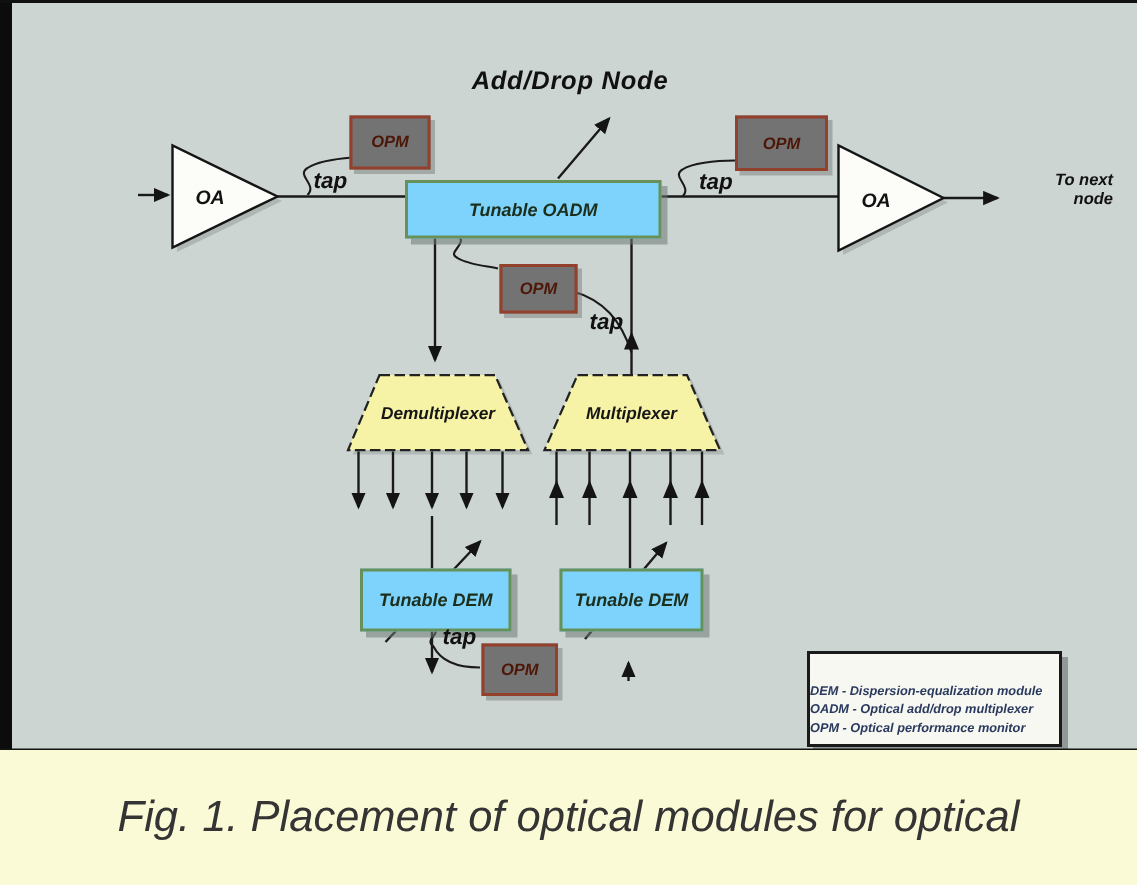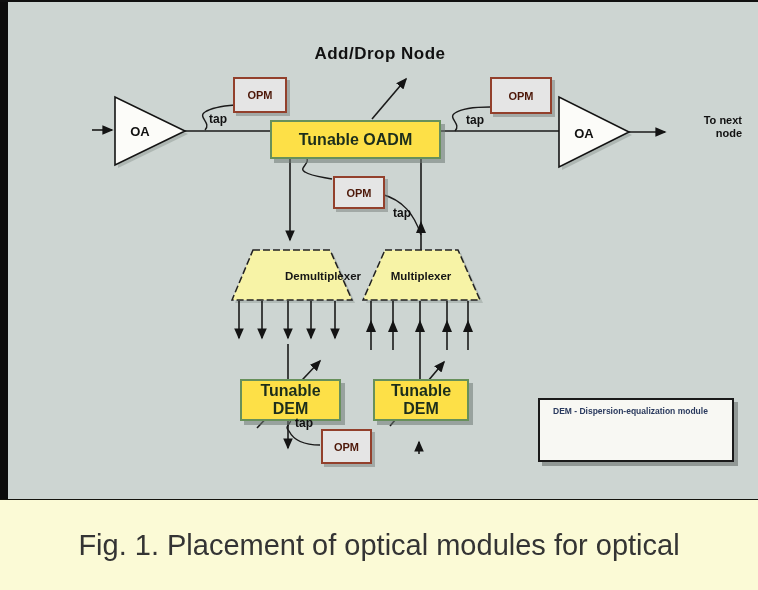--- a/index.html
+++ b/index.html
@@ -2,52 +2,53 @@
 <html><head>
 <meta charset="utf-8">
 <style>
   html,body{margin:0;padding:0;}
   #stage{
     position:relative;
     width:758px;height:590px;
     font-family:"Liberation Sans", sans-serif;
     overflow:hidden;
     background:#fbfad6;
+    font-style:italic;
   }
   
   #panel{
     position:absolute;left:0;top:0;width:758px;height:500px;
     background:#cdd5d2;
     border-top:2px solid #101010;
   }
   #left-strip{position:absolute;left:0;top:0;width:8px;height:504px;background:#0c0c0c;}
   #panel-bottom-line{position:absolute;left:0;top:497px;width:758px;height:3px;background:#14140e;}
   svg{position:absolute;left:0;top:0;}
   .lbl{position:absolute;color:#111;}
   .title{font-size:17px;font-weight:bold;letter-spacing:.5px;text-align:center;}
   .small-2line{font-size:11px;font-weight:bold;line-height:1.18;text-align:center;}
   .amp-lbl{font-size:13px;font-weight:bold;text-align:center;}
-  .tap{font-size:12px;font-weight:bold;}
+  .tap{font-size:15px;font-weight:bold;}
   .trap-lbl{font-size:11.5px;font-weight:bold;text-align:center;color:#161616;}
   .box{
     position:absolute;display:flex;align-items:center;justify-content:center;
     text-align:center;font-weight:bold;
   }
   .opm{
-    background:#e5e5e5;border:2px solid #93402c;color:#4d1708;
+    background:#737373;border:2px solid #93402c;color:#4d1708;
     font-size:11px;box-shadow:3px 3px 0 rgba(110,115,112,.45);
   }
   .greenbox{
-    background:#fde047;border:2px solid #67905b;color:#1c2e1c;
-    font-size:16px;box-shadow:4px 4px 0 rgba(110,120,114,.55);
+    background:#7dd3fc;border:2px solid #67905b;color:#1c2e1c;
+    font-size:12px;box-shadow:4px 4px 0 rgba(110,120,114,.55);
   }
   .legend{
     position:absolute;background:#f8f8f3;border:2px solid #1a1a1a;
     box-shadow:4px 4px 0 rgba(105,112,108,.6);
-    padding:5px 13px;display:flex;flex-direction:column;justify-content:flex-start;
+    padding:5px 0;display:flex;flex-direction:column;justify-content:flex-end;margin-top:36px;
   }
   .legend div{font-size:8.5px;font-weight:bold;color:#2a3a5e;line-height:1.45;white-space:nowrap;}
   
   #caption{
     position:absolute;left:0;top:500px;width:758px;height:90px;
     background:#fbfad6;display:flex;flex-direction:column;align-items:center;justify-content:center;
   }
   #caption div{font-size:29px;color:#343434;line-height:1.32;text-align:center;}
 </style>
 </head>
@@ -152,30 +153,32 @@
 
     <div class="box opm" style="left:233px;top:75px;width:50px;height:32px;">OPM</div>
     <div class="box opm" style="left:490px;top:75px;width:58px;height:33px;">OPM</div>
     <div class="box opm" style="left:333px;top:174px;width:48px;height:29px;">OPM</div>
     <div class="box opm" style="left:321px;top:427px;width:47px;height:31px;">OPM</div>
 
     <div class="box greenbox" style="left:270px;top:118px;width:167px;height:35px;">Tunable OADM</div>
     <div class="box greenbox" style="left:240px;top:377px;width:97px;height:38px;">Tunable DEM</div>
     <div class="box greenbox" style="left:373px;top:377px;width:92px;height:38px;">Tunable DEM</div>
 
-    <div class="lbl trap-lbl" style="left:242px;top:268px;width:100px;padding-left:31px;">Demultiplexer</div>
+    <div class="lbl trap-lbl" style="left:242px;top:268px;width:100px;">Demultiplexer</div>
     <div class="lbl trap-lbl" style="left:371px;top:268px;width:100px;">Multiplexer</div>
 
     <div class="lbl tap" style="left:209px;top:110px;">tap</div>
     <div class="lbl tap" style="left:466px;top:111px;">tap</div>
     <div class="lbl tap" style="left:393px;top:204px;">tap</div>
     <div class="lbl tap" style="left:295px;top:414px;">tap</div>
 
     <div class="legend" style="left:538px;top:396px;width:166px;height:50px;">
       <div>DEM - Dispersion-equalization module</div>
+      <div>OADM - Optical add/drop multiplexer</div>
+      <div>OPM - Optical performance monitor</div>
     </div>
 
     <div id="left-strip"></div>
     <div id="panel-bottom-line"></div>
   </div>
 
   <div id="caption">
     <div>Fig. 1. Placement of optical modules for optical</div>
   </div>
 

